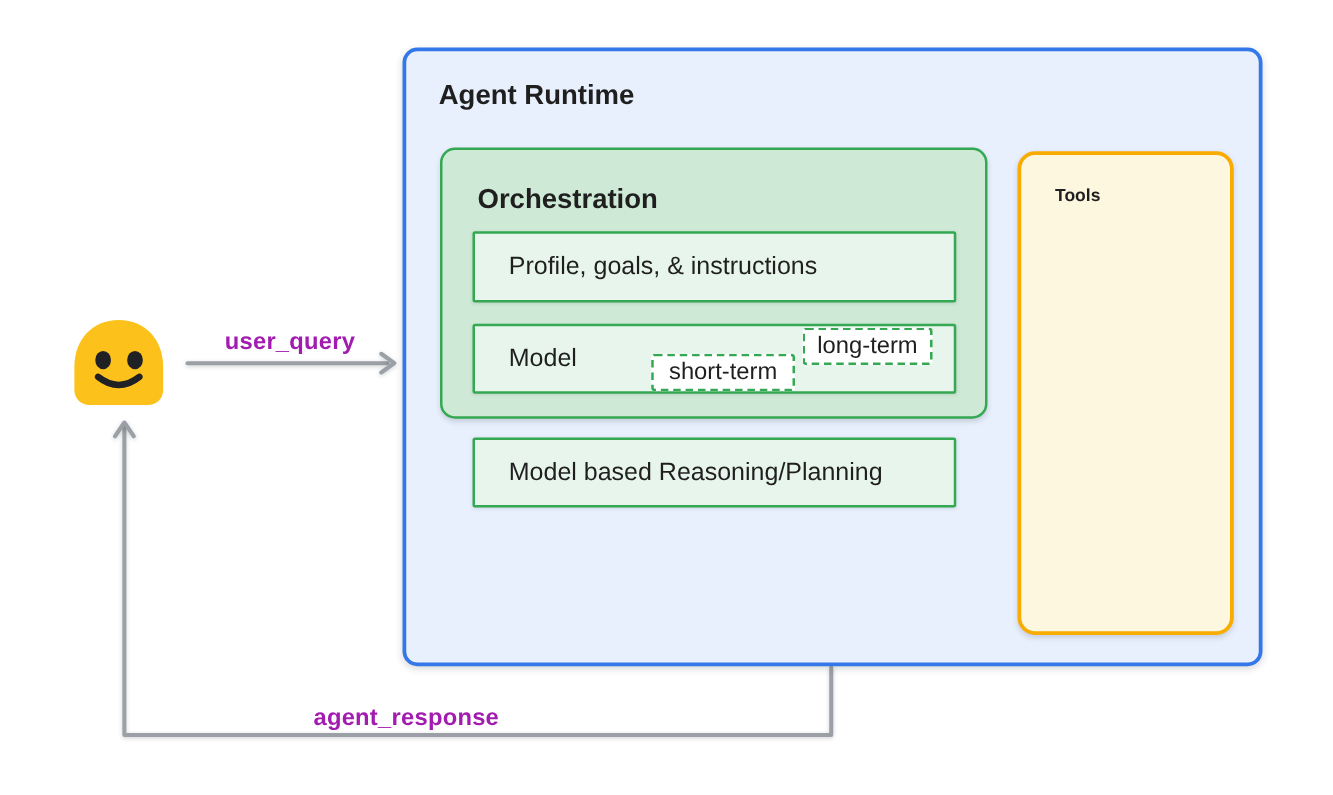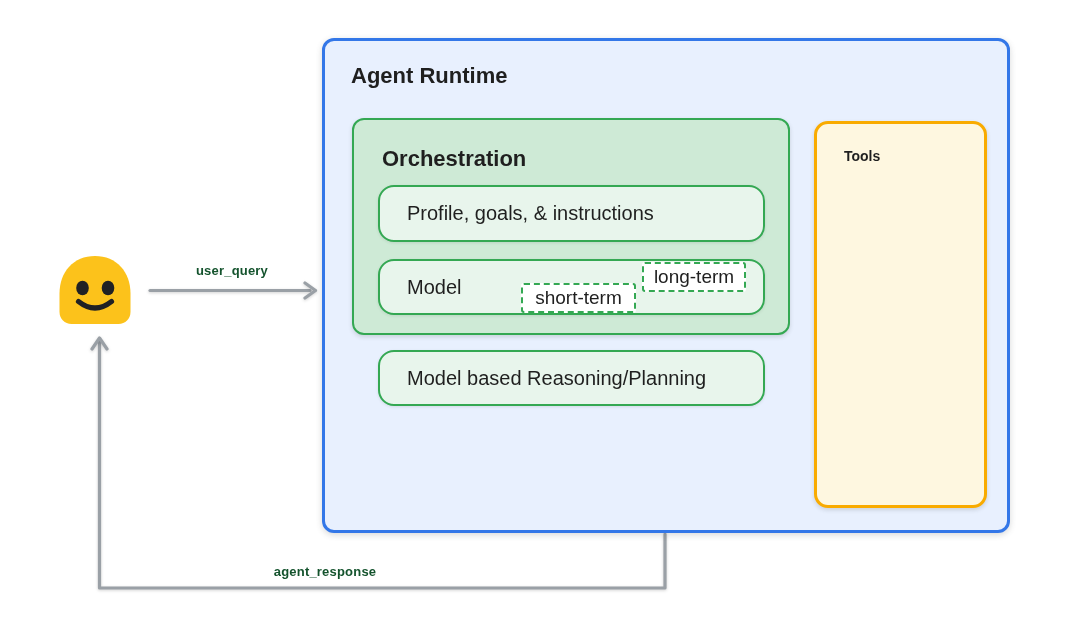--- a/index.html
+++ b/index.html
@@ -27,24 +27,24 @@
     stroke: var(--arrow, #9aa0a6);
     stroke-width: 3.2;
     fill: none;
     stroke-linecap: round;
     stroke-linejoin: round;
     filter: drop-shadow(0 1.5px 1.5px rgba(0,0,0,0.18));
   }
   
   .flow-label {
     position: absolute;
-    font-size: 13px;
+    font-size: 19px;
     font-weight: 700;
     letter-spacing: 0.2px;
-    color: #14532d;
+    color: #a21caf;
     text-align: center;
   }
   .flow-label.user-query { left: 157px; top: 263px; width: 150px; }
   .flow-label.agent-response { left: 245px; top: 564px; width: 160px; }
   
   .user-blob {
     position: absolute;
     left: 56px; top: 255px;
     width: 78px; height: 70px;
   }
@@ -83,21 +83,21 @@
     font-size: 22px;
     font-weight: 600;
   }
   .orch-item {
     position: absolute;
     left: 24px;
     width: 387px;
     box-sizing: border-box;
     background: var(--item_fill, #e8f5ec);
     border: 2px solid var(--green_border, #34a853);
-    border-radius: 16px;
+    border-radius: 2px;
     display: flex;
     align-items: center;
     padding-left: 27px;
     padding-right: 17px;
     font-size: 20px;
     box-shadow: 0 1px 3px rgba(60,64,67,0.12);
   }
   .orch-item.profile   { top: 65px;  height: 57px; }
   .orch-item.memory    { top: 139px; height: 56px; }
   .orch-item.reasoning { top: 200px; height: 56px; margin-top: 30px; }

